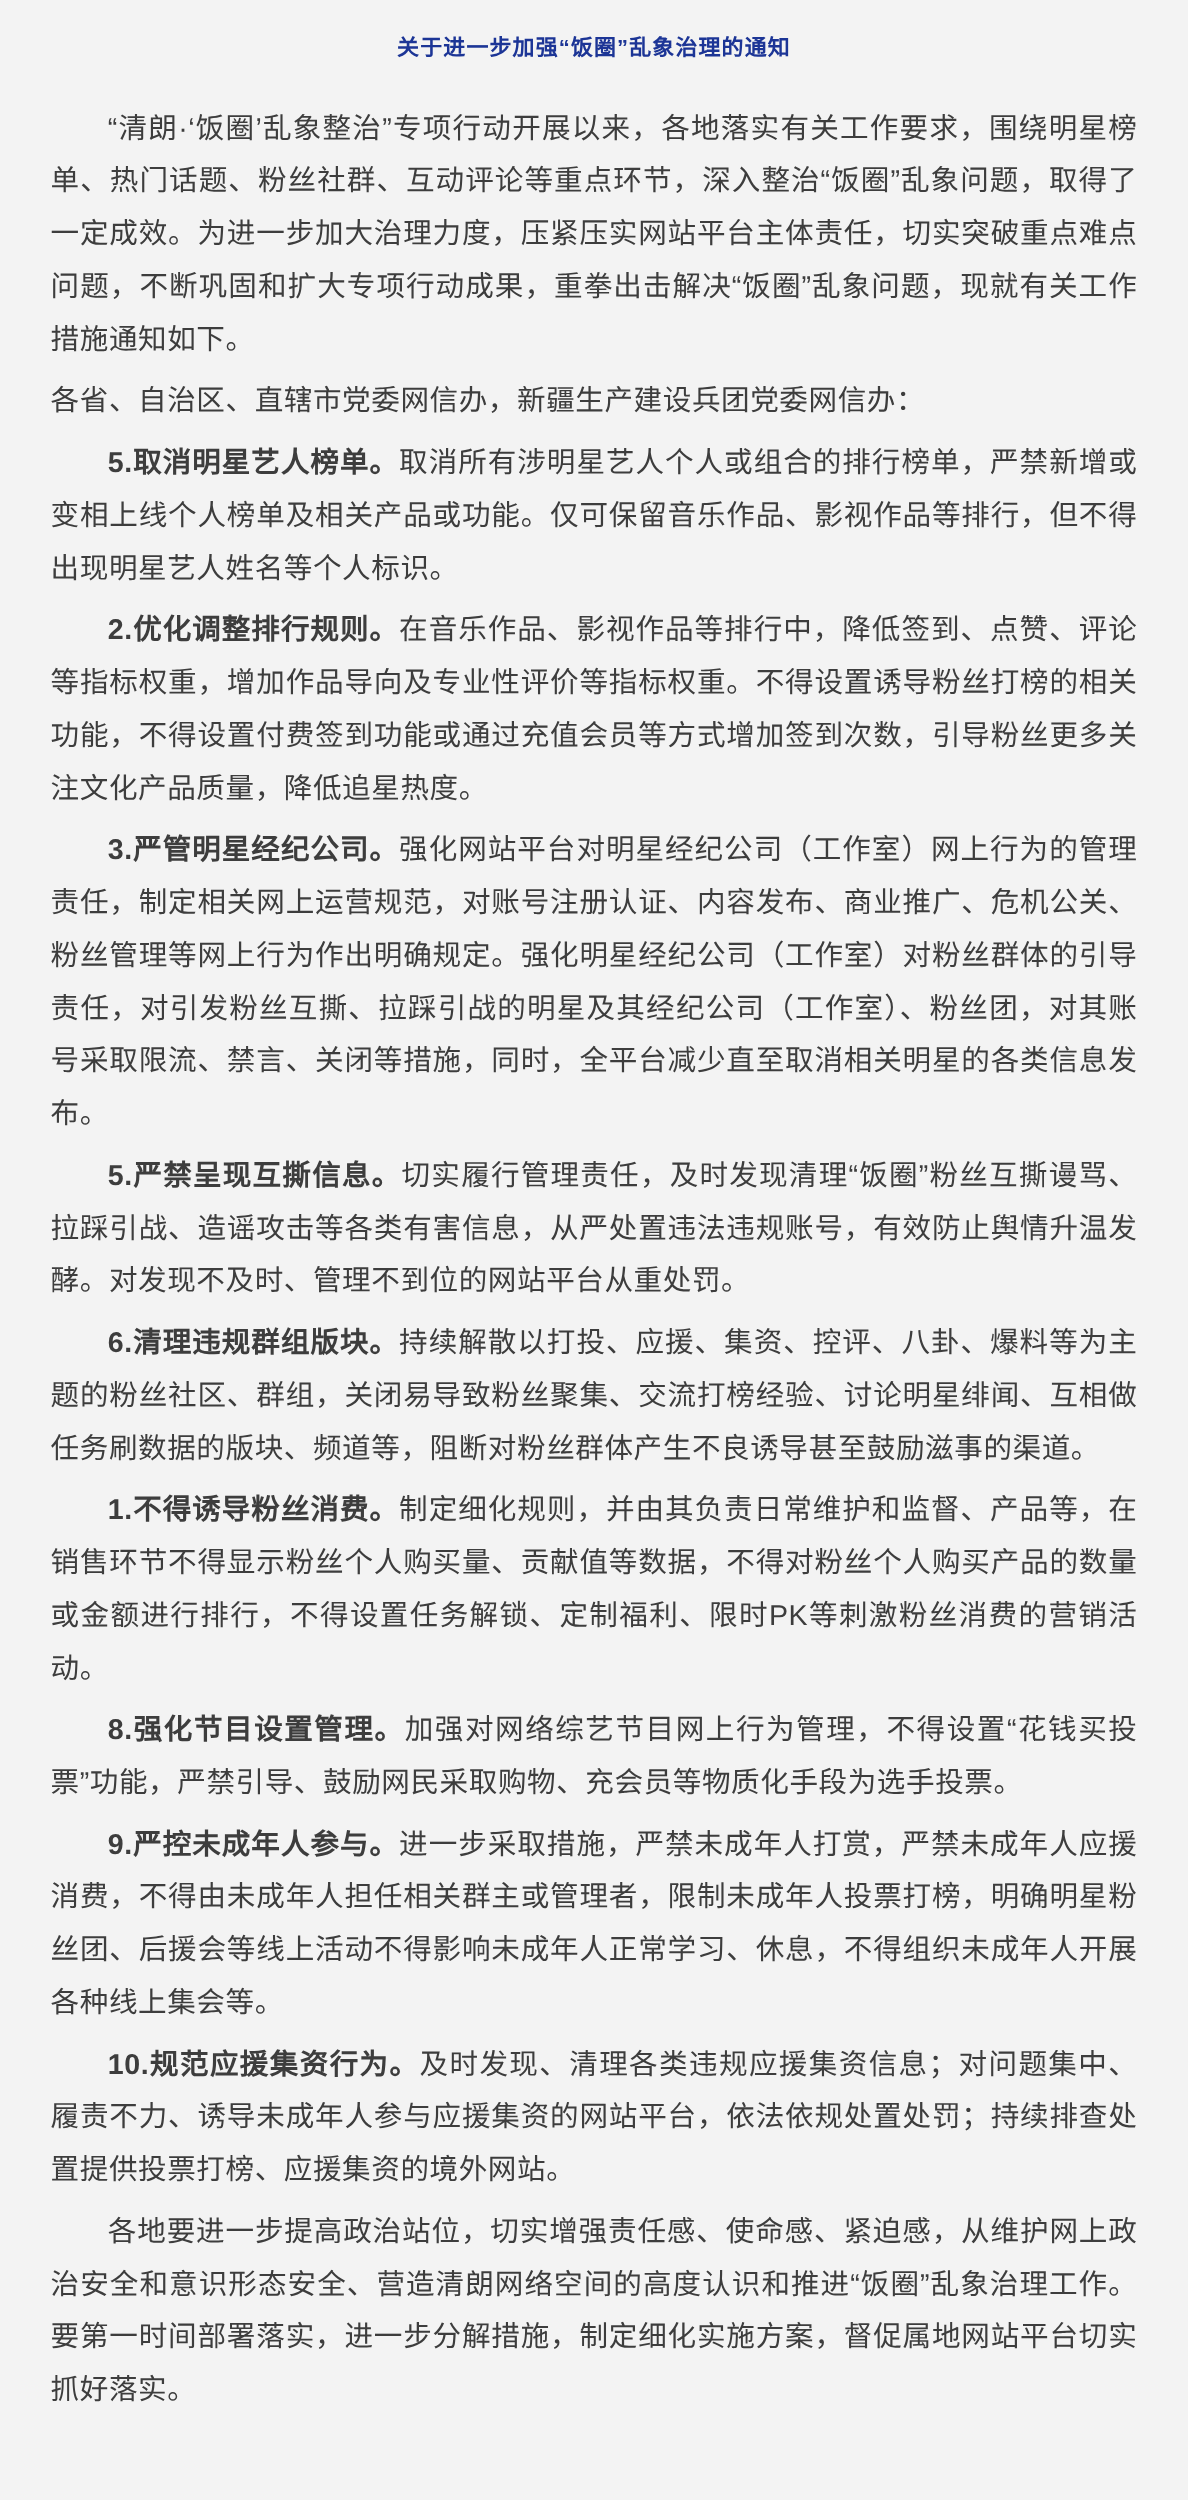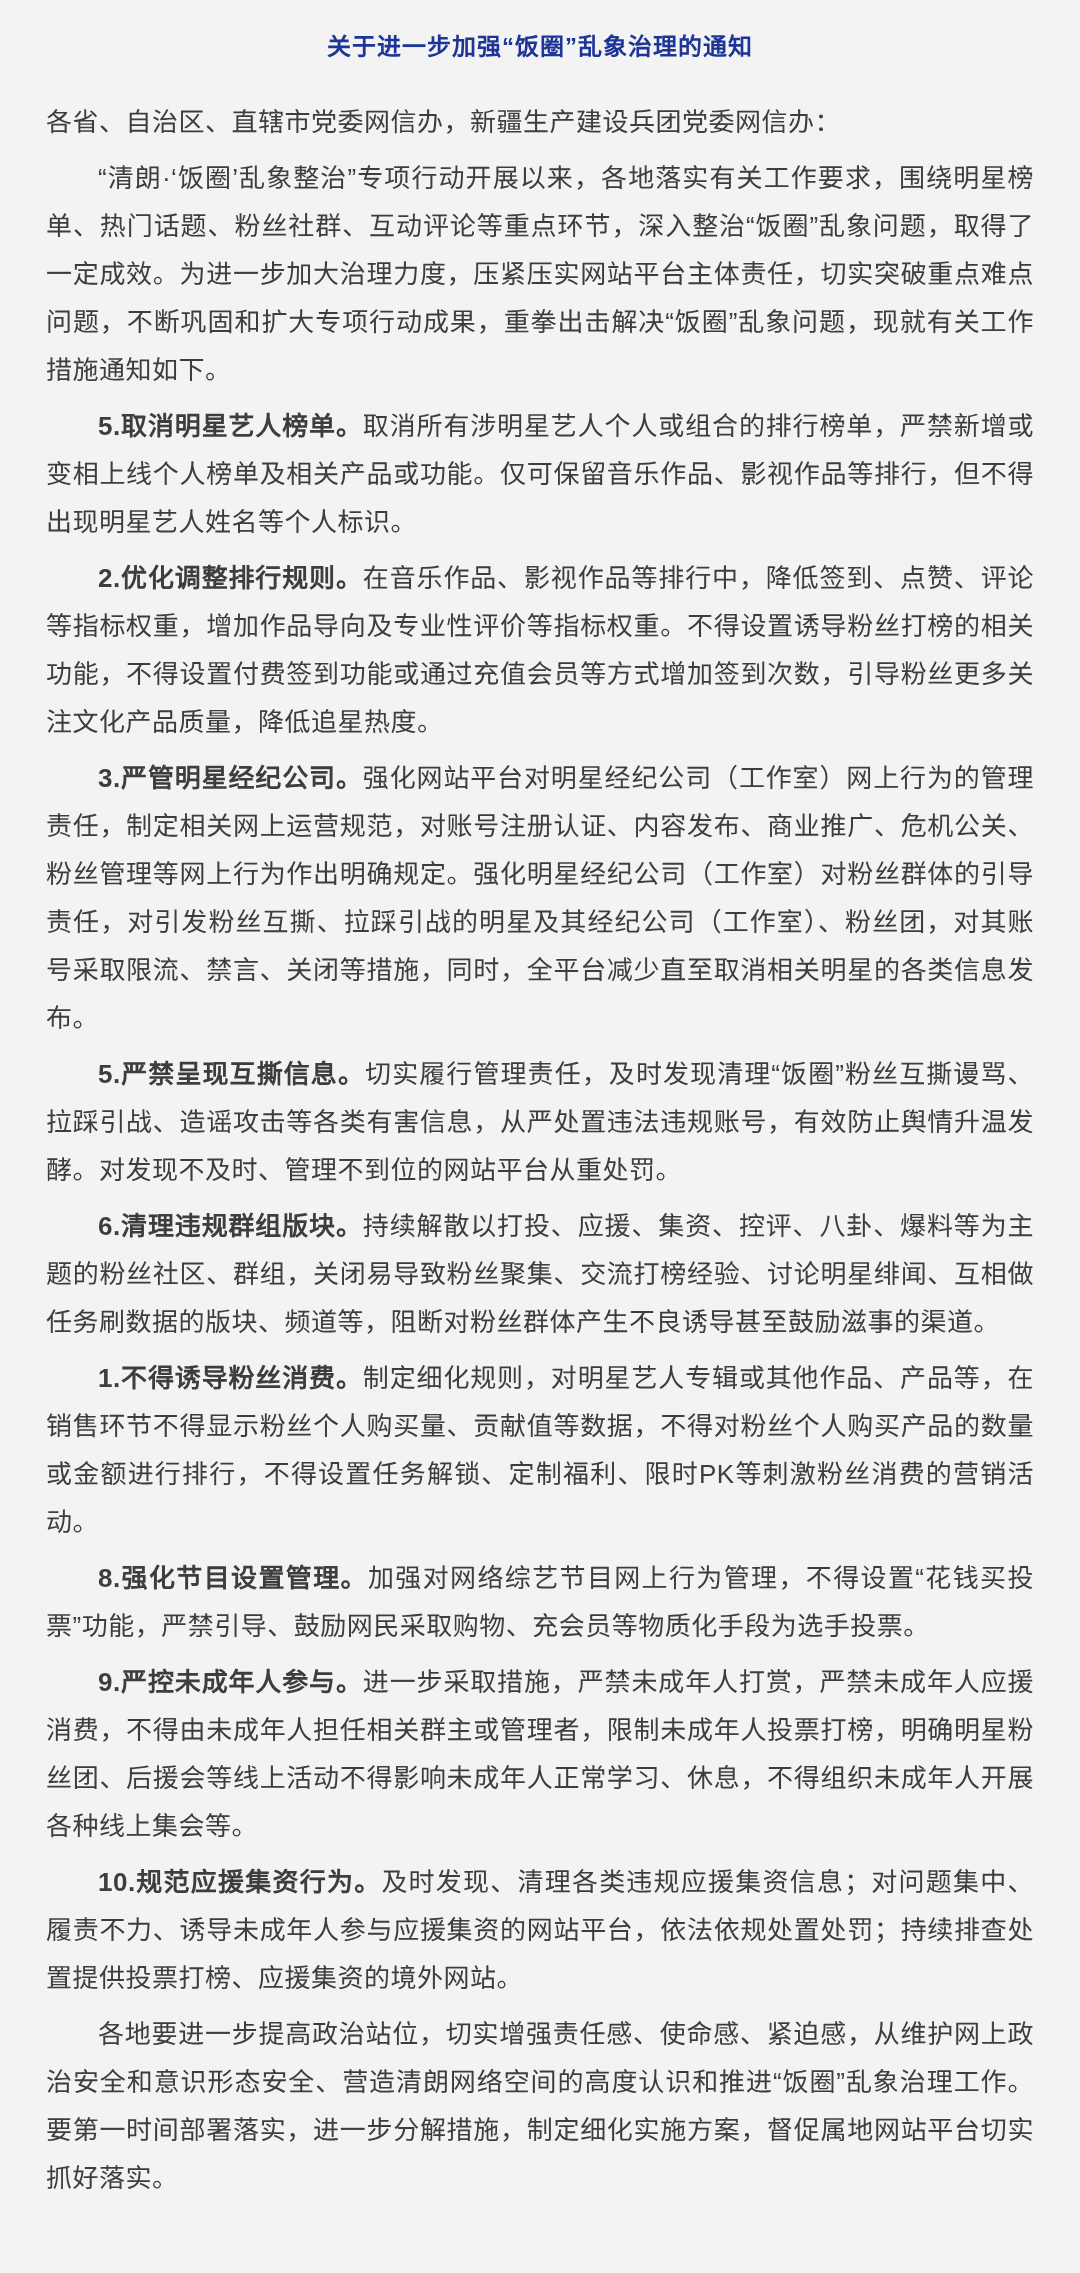--- a/index.html
+++ b/index.html
@@ -12,21 +12,21 @@
   .page{
     width:1080px;
     height:2273px;
     overflow:hidden;
     background:var(--background);
     font-family:"Liberation Sans","DejaVu Sans",sans-serif;
     color:var(--body-text);
     padding:30px 46px 20px 46px;
   }
   .doc-title{
-    font-size:24px;
+    font-size:20px;
     font-weight:700;
     color:var(--title);
     text-align:center;
     letter-spacing:1px;
     margin-bottom:34px;
     line-height:1.4;
   }
   .para{
     font-size:26px;
     line-height:48px;
@@ -38,36 +38,36 @@
   .indent{text-indent:2em;}
   .item-head{font-weight:700;}
 </style>
 </head>
 <body>
 
 <div class="page">
 
   <h1 class="doc-title">关于进一步加强“饭圈”乱象治理的通知</h1>
 
+  <p class="para indent">“清朗·‘饭圈’乱象整治”专项行动开展以来，各地落实有关工作要求，围绕明星榜单、热门话题、粉丝社群、互动评论等重点环节，深入整治“饭圈”乱象问题，取得了一定成效。为进一步加大治理力度，压紧压实网站平台主体责任，切实突破重点难点问题，不断巩固和扩大专项行动成果，重拳出击解决“饭圈”乱象问题，现就有关工作措施通知如下。</p>
+
   <p class="para">各省、自治区、直辖市党委网信办，新疆生产建设兵团党委网信办：</p>
-
-  <p class="para indent">“清朗·‘饭圈’乱象整治”专项行动开展以来，各地落实有关工作要求，围绕明星榜单、热门话题、粉丝社群、互动评论等重点环节，深入整治“饭圈”乱象问题，取得了一定成效。为进一步加大治理力度，压紧压实网站平台主体责任，切实突破重点难点问题，不断巩固和扩大专项行动成果，重拳出击解决“饭圈”乱象问题，现就有关工作措施通知如下。</p>
 
   <p class="para indent"><span class="item-head">5.取消明星艺人榜单。</span><span>取消所有涉明星艺人个人或组合的排行榜单，严禁新增或变相上线个人榜单及相关产品或功能。仅可保留音乐作品、影视作品等排行，但不得出现明星艺人姓名等个人标识。</span></p>
 
   <p class="para indent"><span class="item-head">2.优化调整排行规则。</span><span>在音乐作品、影视作品等排行中，降低签到、点赞、评论等指标权重，增加作品导向及专业性评价等指标权重。不得设置诱导粉丝打榜的相关功能，不得设置付费签到功能或通过充值会员等方式增加签到次数，引导粉丝更多关注文化产品质量，降低追星热度。</span></p>
 
   <p class="para indent"><span class="item-head">3.严管明星经纪公司。</span><span>强化网站平台对明星经纪公司（工作室）网上行为的管理责任，制定相关网上运营规范，对账号注册认证、内容发布、商业推广、危机公关、粉丝管理等网上行为作出明确规定。强化明星经纪公司（工作室）对粉丝群体的引导责任，对引发粉丝互撕、拉踩引战的明星及其经纪公司（工作室）、粉丝团，对其账号采取限流、禁言、关闭等措施，同时，全平台减少直至取消相关明星的各类信息发布。</span></p>
 
 
   <p class="para indent"><span class="item-head">5.严禁呈现互撕信息。</span><span>切实履行管理责任，及时发现清理“饭圈”粉丝互撕谩骂、拉踩引战、造谣攻击等各类有害信息，从严处置违法违规账号，有效防止舆情升温发酵。对发现不及时、管理不到位的网站平台从重处罚。</span></p>
 
   <p class="para indent"><span class="item-head">6.清理违规群组版块。</span><span>持续解散以打投、应援、集资、控评、八卦、爆料等为主题的粉丝社区、群组，关闭易导致粉丝聚集、交流打榜经验、讨论明星绯闻、互相做任务刷数据的版块、频道等，阻断对粉丝群体产生不良诱导甚至鼓励滋事的渠道。</span></p>
 
-  <p class="para indent"><span class="item-head">1.不得诱导粉丝消费。</span><span>制定细化规则，对明星艺人专辑或其他作品、产品等，在销售环节不得显示粉丝个人购买量、贡献值等数据，不得对粉丝个人购买产品的数量或金额进行排行，不得设置任务解锁、定制福利、限时PK等刺激粉丝消费的营销活动。</span></p>
+  <p class="para indent"><span class="item-head">1.不得诱导粉丝消费。</span><span>制定细化规则，并由其负责日常维护和监督、产品等，在销售环节不得显示粉丝个人购买量、贡献值等数据，不得对粉丝个人购买产品的数量或金额进行排行，不得设置任务解锁、定制福利、限时PK等刺激粉丝消费的营销活动。</span></p>
 
   <p class="para indent"><span class="item-head">8.强化节目设置管理。</span><span>加强对网络综艺节目网上行为管理，不得设置“花钱买投票”功能，严禁引导、鼓励网民采取购物、充会员等物质化手段为选手投票。</span></p>
 
   <p class="para indent"><span class="item-head">9.严控未成年人参与。</span><span>进一步采取措施，严禁未成年人打赏，严禁未成年人应援消费，不得由未成年人担任相关群主或管理者，限制未成年人投票打榜，明确明星粉丝团、后援会等线上活动不得影响未成年人正常学习、休息，不得组织未成年人开展各种线上集会等。</span></p>
 
   <p class="para indent"><span class="item-head">10.规范应援集资行为。</span><span>及时发现、清理各类违规应援集资信息；对问题集中、履责不力、诱导未成年人参与应援集资的网站平台，依法依规处置处罚；持续排查处置提供投票打榜、应援集资的境外网站。</span></p>
 
   <p class="para indent">各地要进一步提高政治站位，切实增强责任感、使命感、紧迫感，从维护网上政治安全和意识形态安全、营造清朗网络空间的高度认识和推进“饭圈”乱象治理工作。要第一时间部署落实，进一步分解措施，制定细化实施方案，督促属地网站平台切实抓好落实。</p>
 
 </div>

